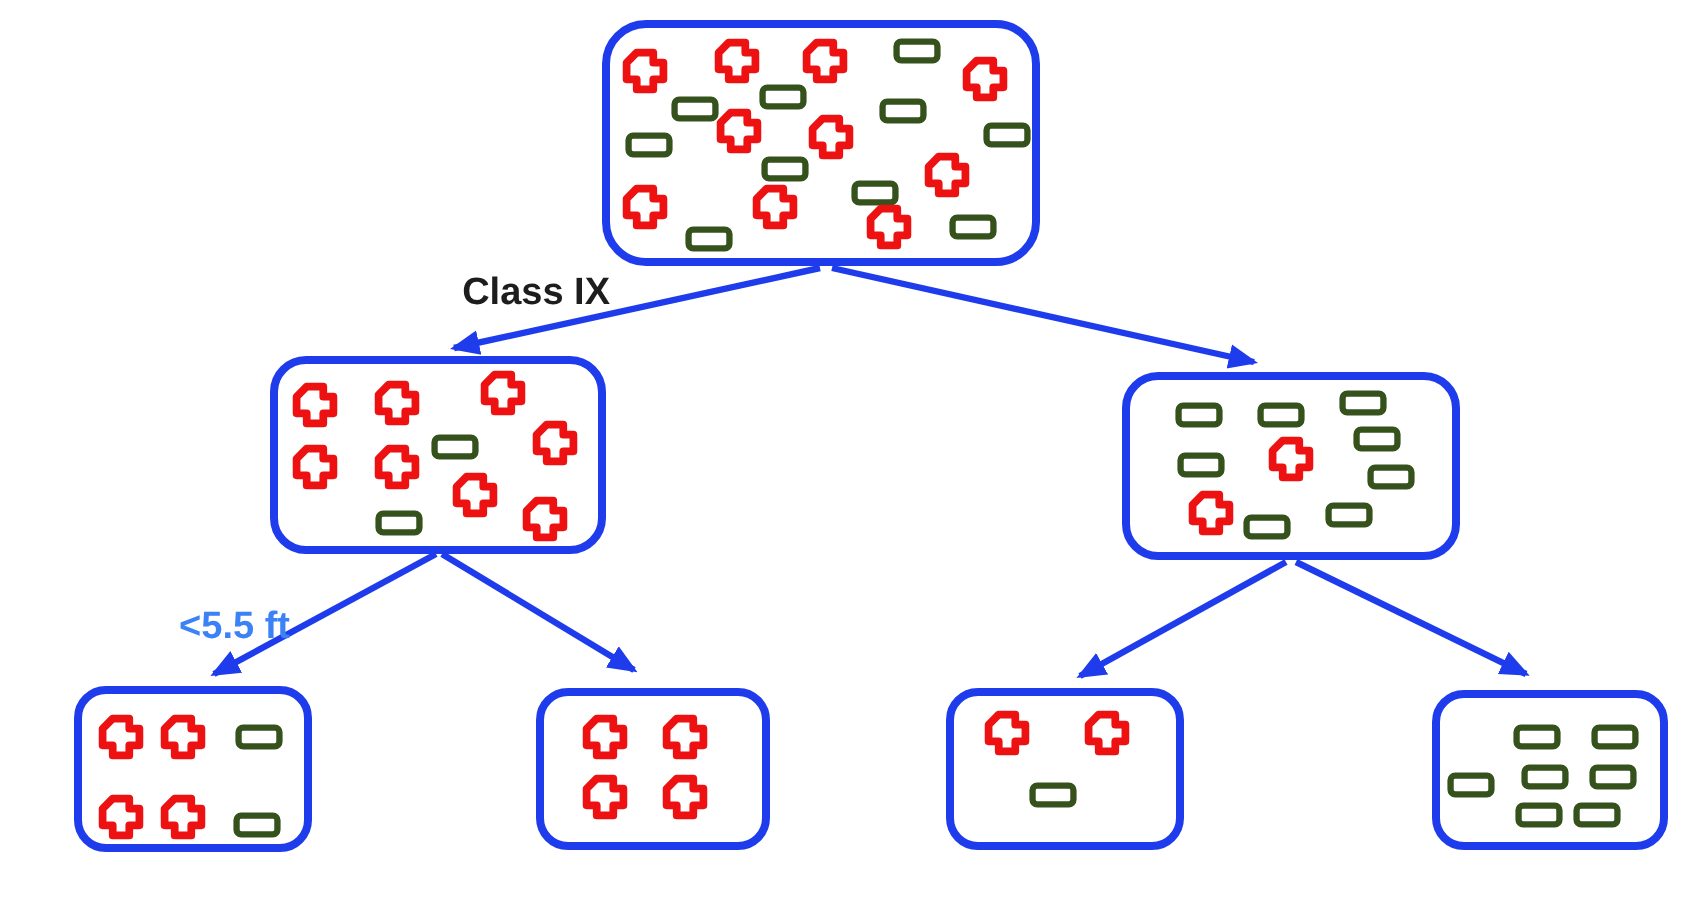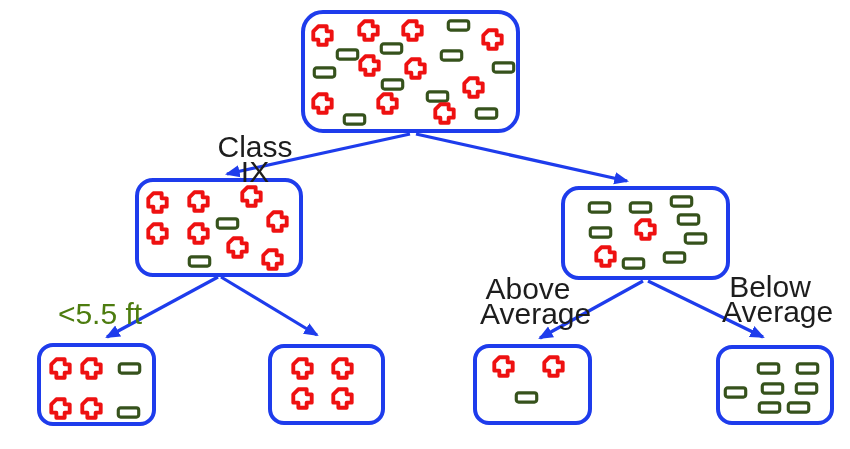--- a/index.html
+++ b/index.html
@@ -9,22 +9,22 @@
     font-family:"Liberation Sans", sans-serif;
   }
   #canvas { position:relative; width:850px; height:449px; background:#ffffff; }
   #edge-layer { position:absolute; left:0; top:0; width:850px; height:449px; pointer-events:none; }
   .node {
     position:absolute; box-sizing:border-box;
     background:#ffffff; border:4px solid #1e3cec;
   }
   .symbol { position:absolute; display:block; line-height:0; }
   .edge-label {
-    position:absolute; text-align:center;
-    font-size:30px; line-height:25px; color:#1d1d1d; white-space:normal;
+    position:absolute; text-align:right;
+    font-size:19px; line-height:25px; color:#1d1d1d; white-space:normal;font-weight:bold;
   }
 </style>
 </head>
 <body>
 
 <div id="canvas">
   <svg id="edge-layer" viewBox="0 0 850 449">
       <defs>
         <marker id="ah" viewBox="0 0 10 10" refX="8.6" refY="5" markerWidth="4.6" markerHeight="4.6" orient="auto">
           <path d="M0 0.8 L10 5 L0 9.2 Z" fill="#1e3cec"></path>
@@ -227,16 +227,14 @@
         </svg></span>
       <span class="symbol" style="left: 36.5px; top: 51.5px;"><svg width="25" height="13" viewBox="0 0 26 14">
           <rect x="2" y="2" width="22" height="10" rx="2.5" fill="#fff" stroke="#36521c" stroke-width="3.4"></rect>
         </svg></span>
       <span class="symbol" style="left: 65.5px; top: 51.5px;"><svg width="25" height="13" viewBox="0 0 26 14">
           <rect x="2" y="2" width="22" height="10" rx="2.5" fill="#fff" stroke="#36521c" stroke-width="3.4"></rect>
         </svg></span>
     </div>
 
   <div class="edge-label" style="left: 205px; top: 134px; width: 100px; color: rgb(29, 29, 29);">Class IX</div>
-  <div class="edge-label" style="left: 55px; top: 301px; width: 90px; color: #4d7c0f;">&lt;5.5 ft</div>
-  <div class="edge-label" style="left: 480px; top: 276px; width: 96px; color: rgb(29, 29, 29);">Above Average</div>
-  <div class="edge-label" style="left: 722px; top: 274px; width: 96px; color: rgb(29, 29, 29);">Below Average</div>
+  <div class="edge-label" style="left: 55px; top: 301px; width: 90px; color: #3b82f6;">&lt;5.5 ft</div>
 </div>
 
 </body></html>

